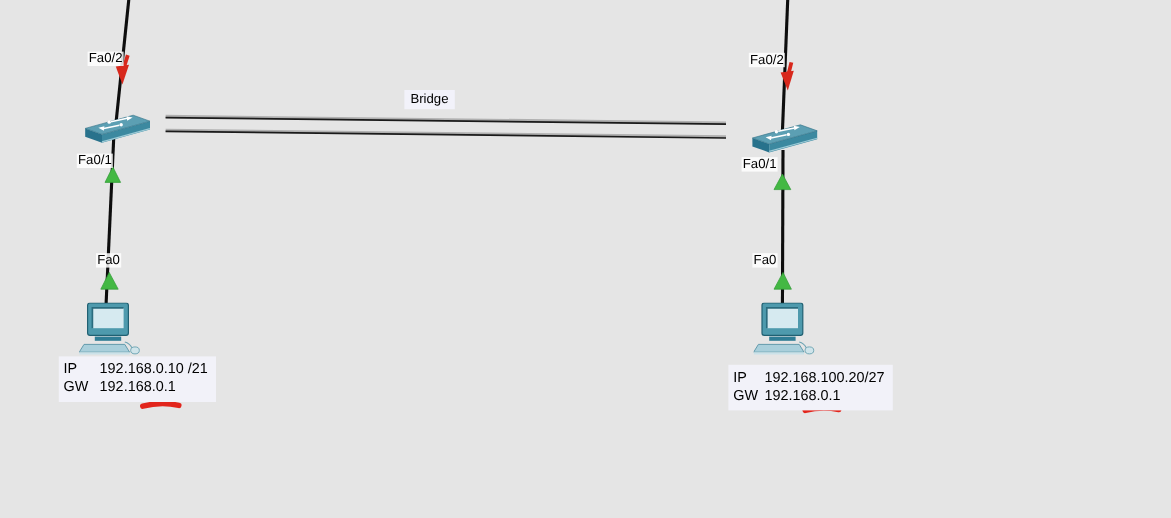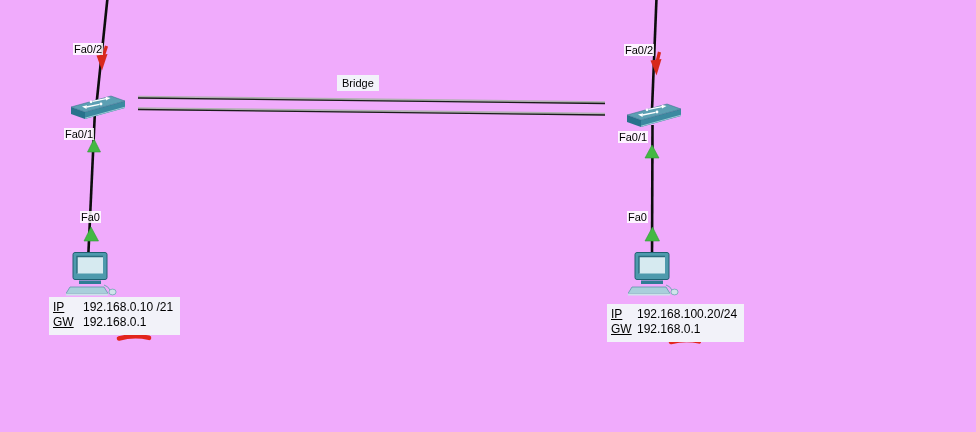--- a/index.html
+++ b/index.html
@@ -1,35 +1,35 @@
 <!DOCTYPE html>
 <html><head>
 <meta charset="utf-8">
 <style>
   html,body{margin:0;padding:0;background:#fff;}
   #canvas{
-    position:relative;width:976px;height:432px;background:#f0abfc;
+    position:relative;width:976px;height:432px;background:#e5e5e5;
     overflow:hidden;font-family:"Liberation Sans",sans-serif;
   }
   #wires{position:absolute;left:0;top:0;z-index:1;}
   .device{position:absolute;z-index:2;cursor:pointer;}
   .portlbl{
     position:absolute;z-index:3;font-size:11px;color:#000;
     background:rgba(255,255,255,.85);padding:0 1px;white-space:nowrap;
   }
   .bridgelbl{
     position:absolute;z-index:3;font-size:11px;color:#000;
     background:#f2f2fa;padding:2px 5px;white-space:nowrap;text-align:right;
   }
   .info{
     position:absolute;z-index:3;background:#f2f2f9;color:#000;
     font-size:12px;line-height:15px;padding:3px 7px 5px 4px;white-space:nowrap;
   }
   .iline{display:flex;}
-  .ilbl{display:inline-block;width:30px;text-decoration:underline;}
+  .ilbl{display:inline-block;width:30px;}
 </style>
 </head>
 <body>
 
 <div id="canvas">
 
   <svg id="wires" width="976" height="432" viewBox="0 0 976 432">
 
     <line x1="107.5" y1="-2" x2="96.5" y2="104" stroke="#0d0d0d" stroke-width="2.6"></line>
     <line x1="95" y1="110" x2="88" y2="262" stroke="#0d0d0d" stroke-width="2.6"></line>
@@ -140,21 +140,21 @@
     </div>
     <div class="iline">
       <span class="ilbl">GW</span>
       <span>192.168.0.1</span>
     </div>
   </div>
 
   <div class="info" style="left:607px;top:304px;">
     <div class="iline">
       <span class="ilbl" style="width:26px;">IP</span>
-      <span>192.168.100.20/24</span>
+      <span>192.168.100.20/27</span>
     </div>
     <div class="iline">
       <span class="ilbl" style="width:26px;">GW</span>
       <span>192.168.0.1</span>
     </div>
   </div>
 
 </div>
 
 </body></html>

